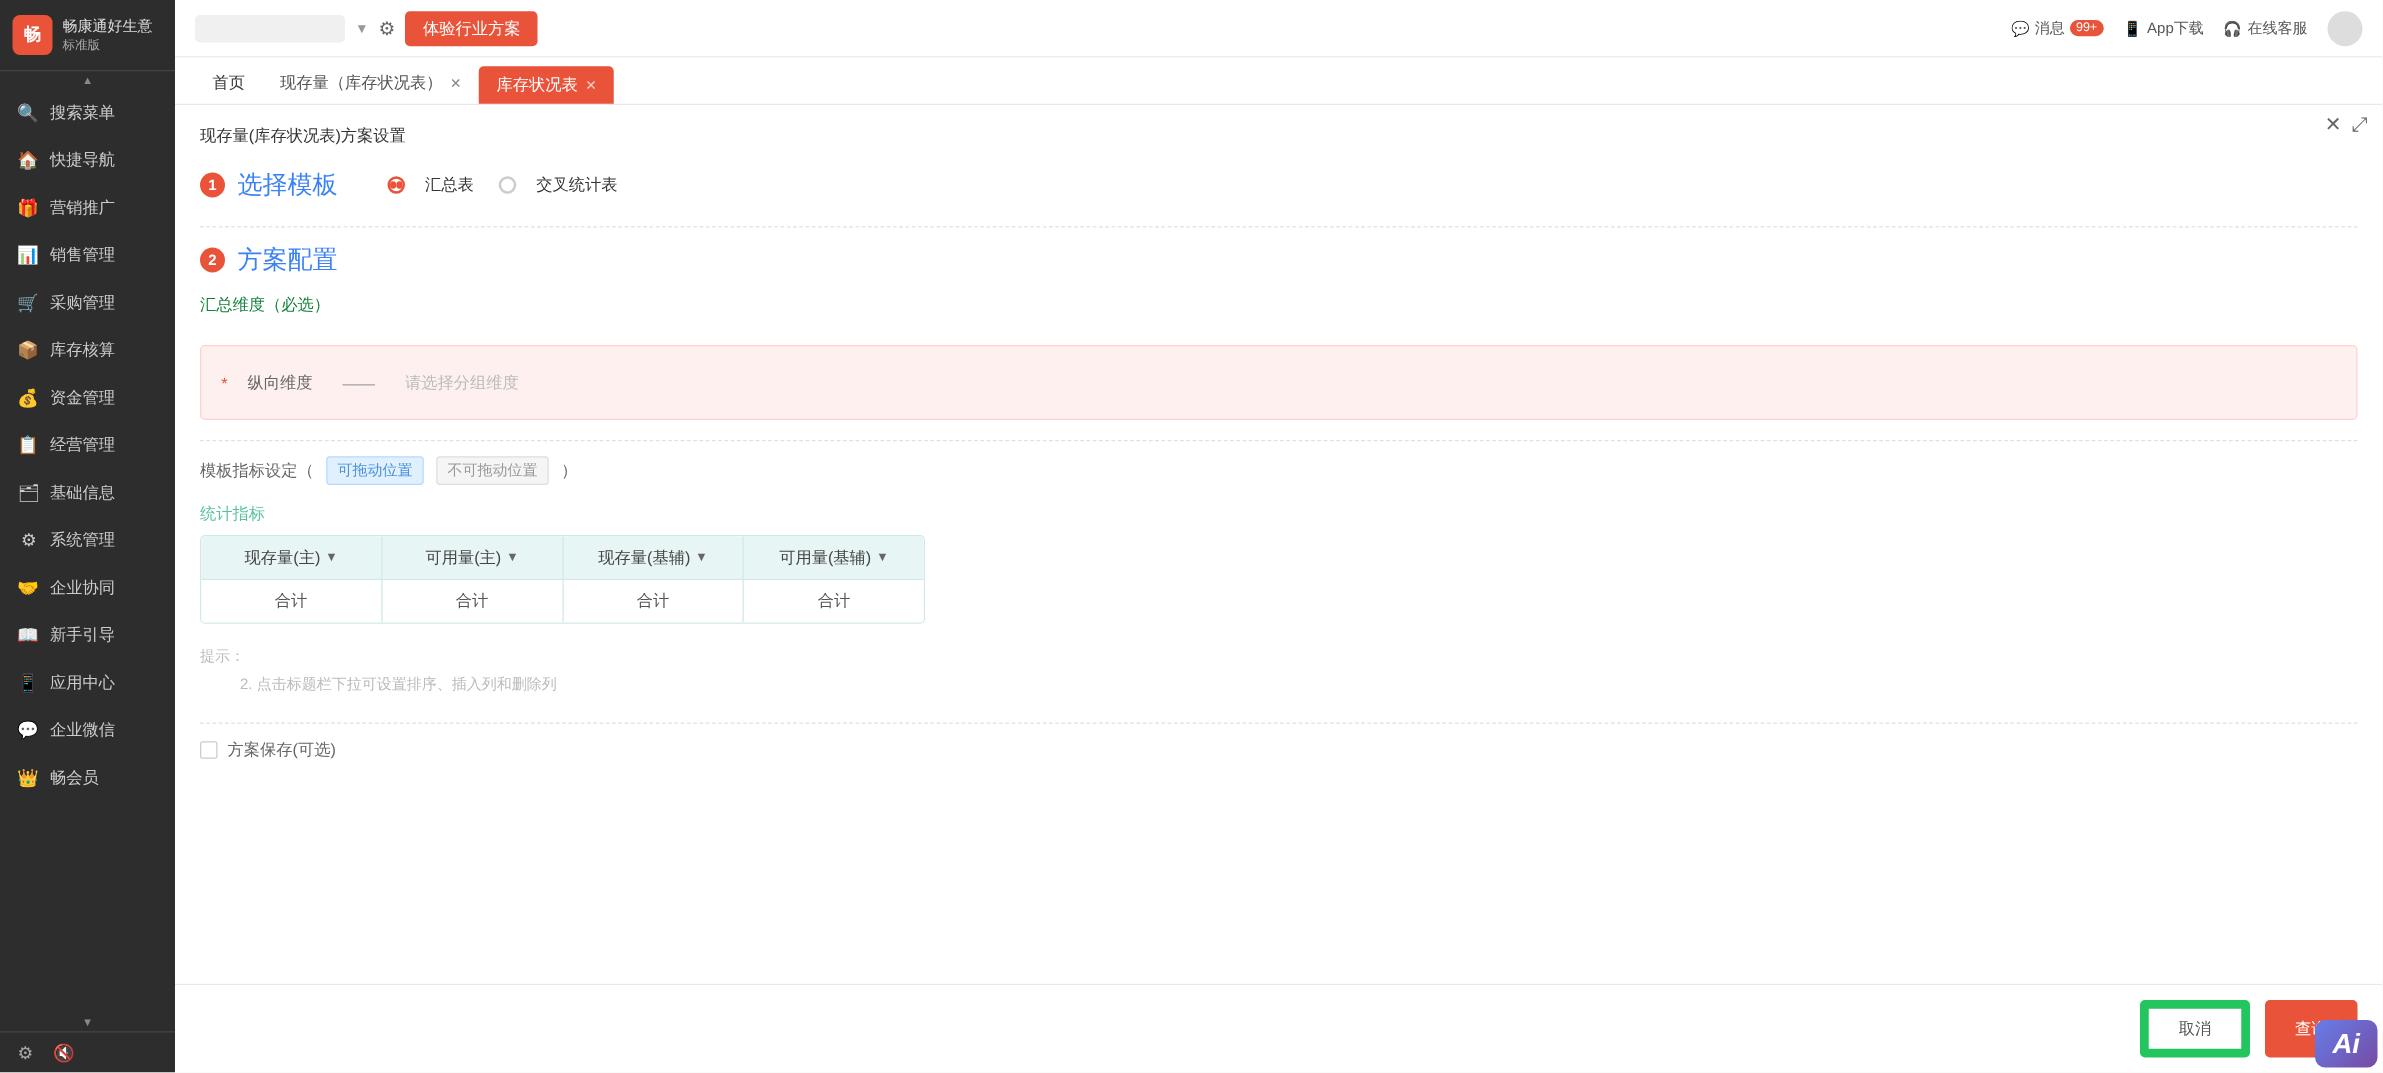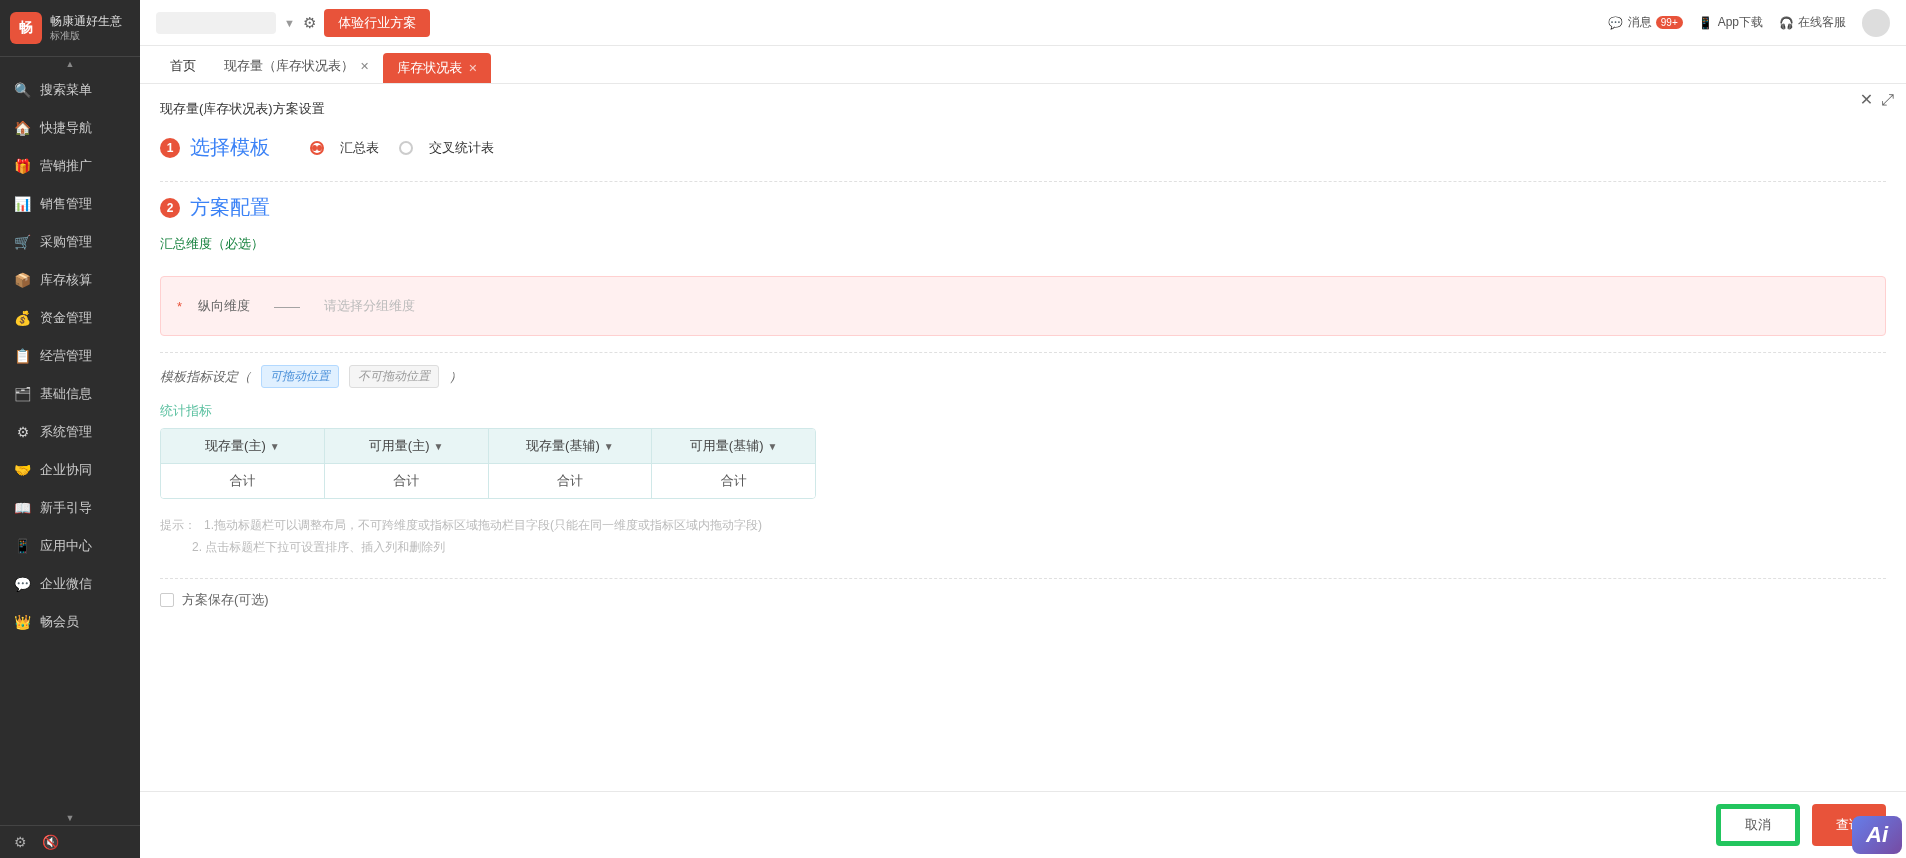--- a/index.html
+++ b/index.html
@@ -259,21 +259,20 @@
     .dim-name { color: #666; font-size: 13px; }
     .dim-dash { color: #999; font-size: 13px; margin: 0 8px; }
     .dim-placeholder { color: #bbb; font-size: 13px; }
 
     
     .template-indicator-row {
       display: flex;
       align-items: center;
       gap: 10px;
       margin-bottom: 14px;
-      font-style: italic;
     }
     .template-indicator-label { font-size: 13px; color: #666; }
     .indicator-tag {
       background: #e0f0ff;
       border: 1px solid #b3d9ff;
       border-radius: 3px;
       padding: 2px 8px;
       font-size: 12px;
       color: #4a90d9;
     }
@@ -290,21 +289,21 @@
     .stats-title {
       color: #5bc0a0;
       font-size: 13px;
       margin-bottom: 8px;
       font-weight: 500;
     }
     .stats-table {
       border: 1px solid #d0e8e8;
       border-radius: 4px;
       overflow: hidden;
-      width: 656px;
+      width: 580px;
     }
     .stats-table-header {
       display: flex;
       background: #e8f5f5;
     }
     .stats-col {
       flex: 1;
       padding: 8px 12px;
       border-right: 1px solid #d0e8e8;
       display: flex;
@@ -359,21 +358,21 @@
       background: white;
       border-top: 1px solid #e8e8e8;
       padding: 12px 20px;
       display: flex;
       justify-content: flex-end;
       gap: 12px;
       flex-shrink: 0;
     }
     .btn-cancel {
       background: white;
-      border: 5px solid #22c55e;
+      border: 7px solid #22c55e;
       border-radius: 4px;
       padding: 7px 24px;
       font-size: 13px;
       color: #555;
       cursor: pointer;
     }
     .btn-query {
       background: #e8533a;
       border: none;
       border-radius: 4px;
@@ -624,21 +623,20 @@
               <div class="stats-cell">合计</div>
               <div class="stats-cell">合计</div>
               <div class="stats-cell">合计</div>
             </div>
           </div>
         </div>
 
         <div class="tips-section">
           <div class="tip-line">
             <span>提示：</span>
-            <span>1.拖动标题栏可以调整布局，不可跨维度或指标区域拖动栏目字段(只能在同一维度或指标区域内拖动字段)</span>
           </div>
           <div class="tip-line">
             <span style="margin-left:32px;">2. 点击标题栏下拉可设置排序、插入列和删除列</span>
           </div>
         </div>
       </div>
 
       <hr class="divider">
 
       <div class="checkbox-row">

